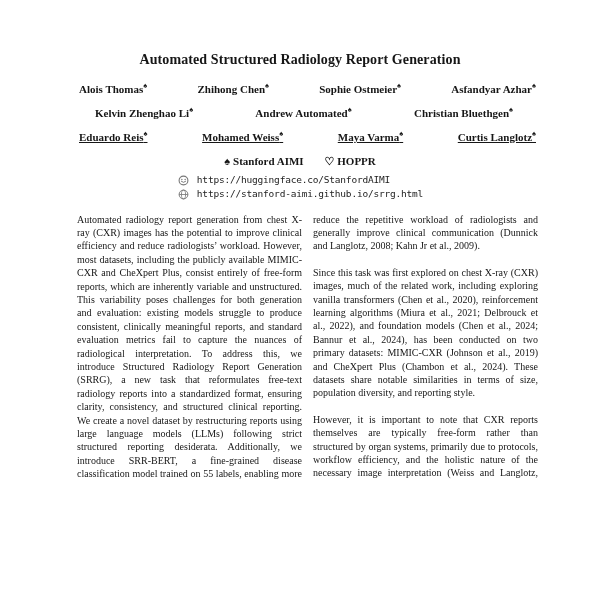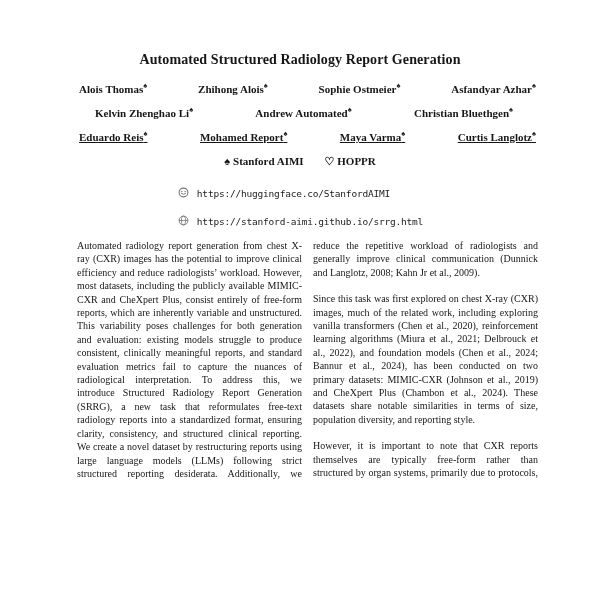--- a/index.html
+++ b/index.html
@@ -26,21 +26,21 @@
   .author sup { font-size: 7.5px; line-height: 0; }
   .author-col { display: flex; flex-direction: column; align-items: flex-start; }
   .email {
     font-family: "DejaVu Sans Mono", monospace; font-weight: normal;
     font-size: 9px; margin-top: 3px; padding-left: 10px; color: #222;
   }
   .affils { font-weight: bold; font-size: 11px; margin: 2px 0 5px 0; }
   .affil { margin: 0 9px; }
   .affil .sym { margin-right: 3px; }
   .links { display: inline-block; text-align: left; }
-  .link-row { display: flex; align-items: flex-start; line-height: 14px; margin-top: 14px; }
+  .link-row { display: flex; align-items: center; line-height: 14px; }
   .link-icon { width: 13px; height: 11px; margin-right: 7px; display: inline-flex; align-items: center; justify-content: center; }
   .url {
     font-family: "DejaVu Sans Mono", monospace; font-size: 9.5px;
     color: #222; letter-spacing: -0.2px;
   }
 
   
   .columns {
     display: flex; gap: 11px;
     padding: 9px 62px 0 77px;
@@ -58,34 +58,34 @@
 <div class="page">
 
   <div class="header">
     <h1 class="title">Automated Structured Radiology Report Generation</h1>
 
     <div class="author-rows">
 
 
       <div class="author-row r2">
         <span class="author"><span>Alois Thomas</span><sup>♠</sup></span>
-        <span class="author"><span>Zhihong Alois</span><sup>♠</sup></span>
+        <span class="author"><span>Zhihong Chen</span><sup>♠</sup></span>
         <span class="author"><span>Sophie Ostmeier</span><sup>♠</sup></span>
         <span class="author"><span>Asfandyar Azhar</span><sup>♠</sup></span>
       </div>
 
       <div class="author-row r3">
         <span class="author"><span>Kelvin Zhenghao Li</span><sup>♠</sup></span>
         <span class="author"><span>Andrew Automated</span><sup>♠</sup></span>
         <span class="author"><span>Christian Bluethgen</span><sup>♠</sup></span>
       </div>
 
       <div class="author-row r4">
         <span class="author"><span>Eduardo Reis</span><sup>♠</sup></span>
-        <span class="author"><span>Mohamed Report</span><sup>♠</sup></span>
+        <span class="author"><span>Mohamed Weiss</span><sup>♠</sup></span>
         <span class="author"><span>Maya Varma</span><sup>♠</sup></span>
         <span class="author"><span>Curtis Langlotz</span><sup>♠</sup></span>
       </div>
     </div>
 
     <div class="affils">
       <span class="affil"><span class="sym">♠</span><span>Stanford AIMI</span></span>
       <span class="affil"><span class="sym">♡</span><span>HOPPR</span></span>
     </div>
 

